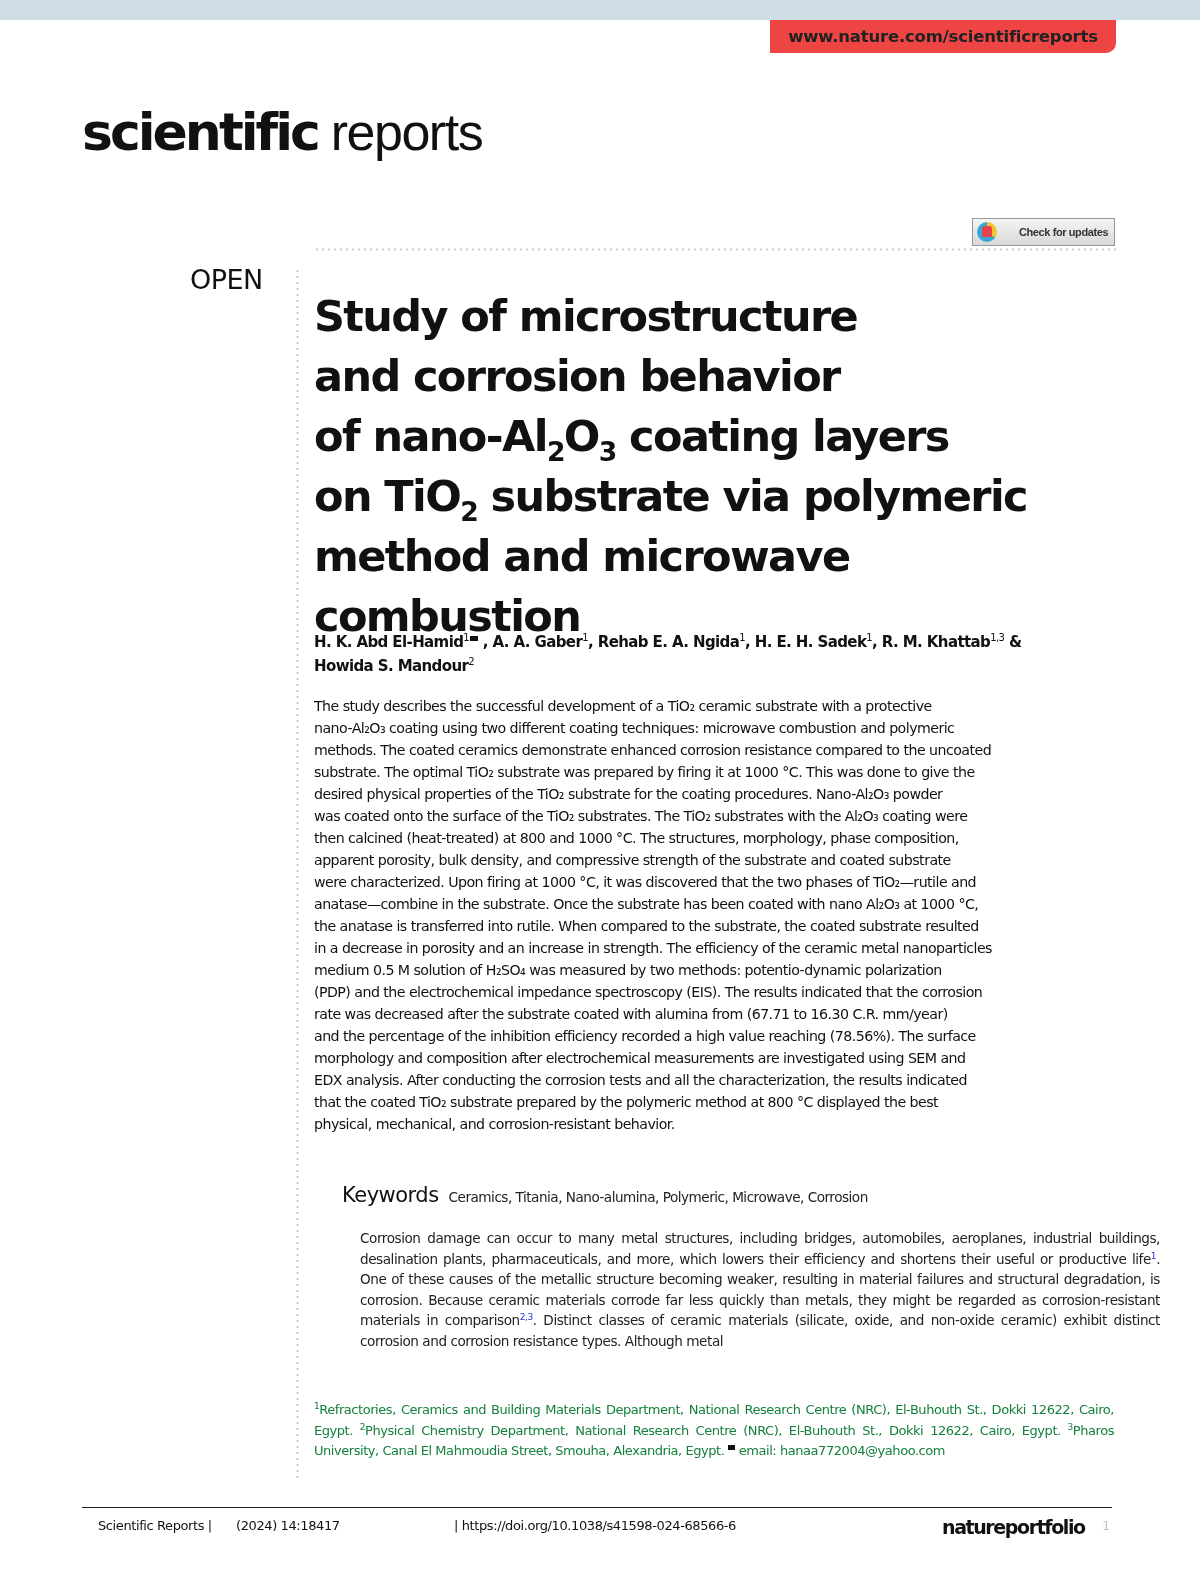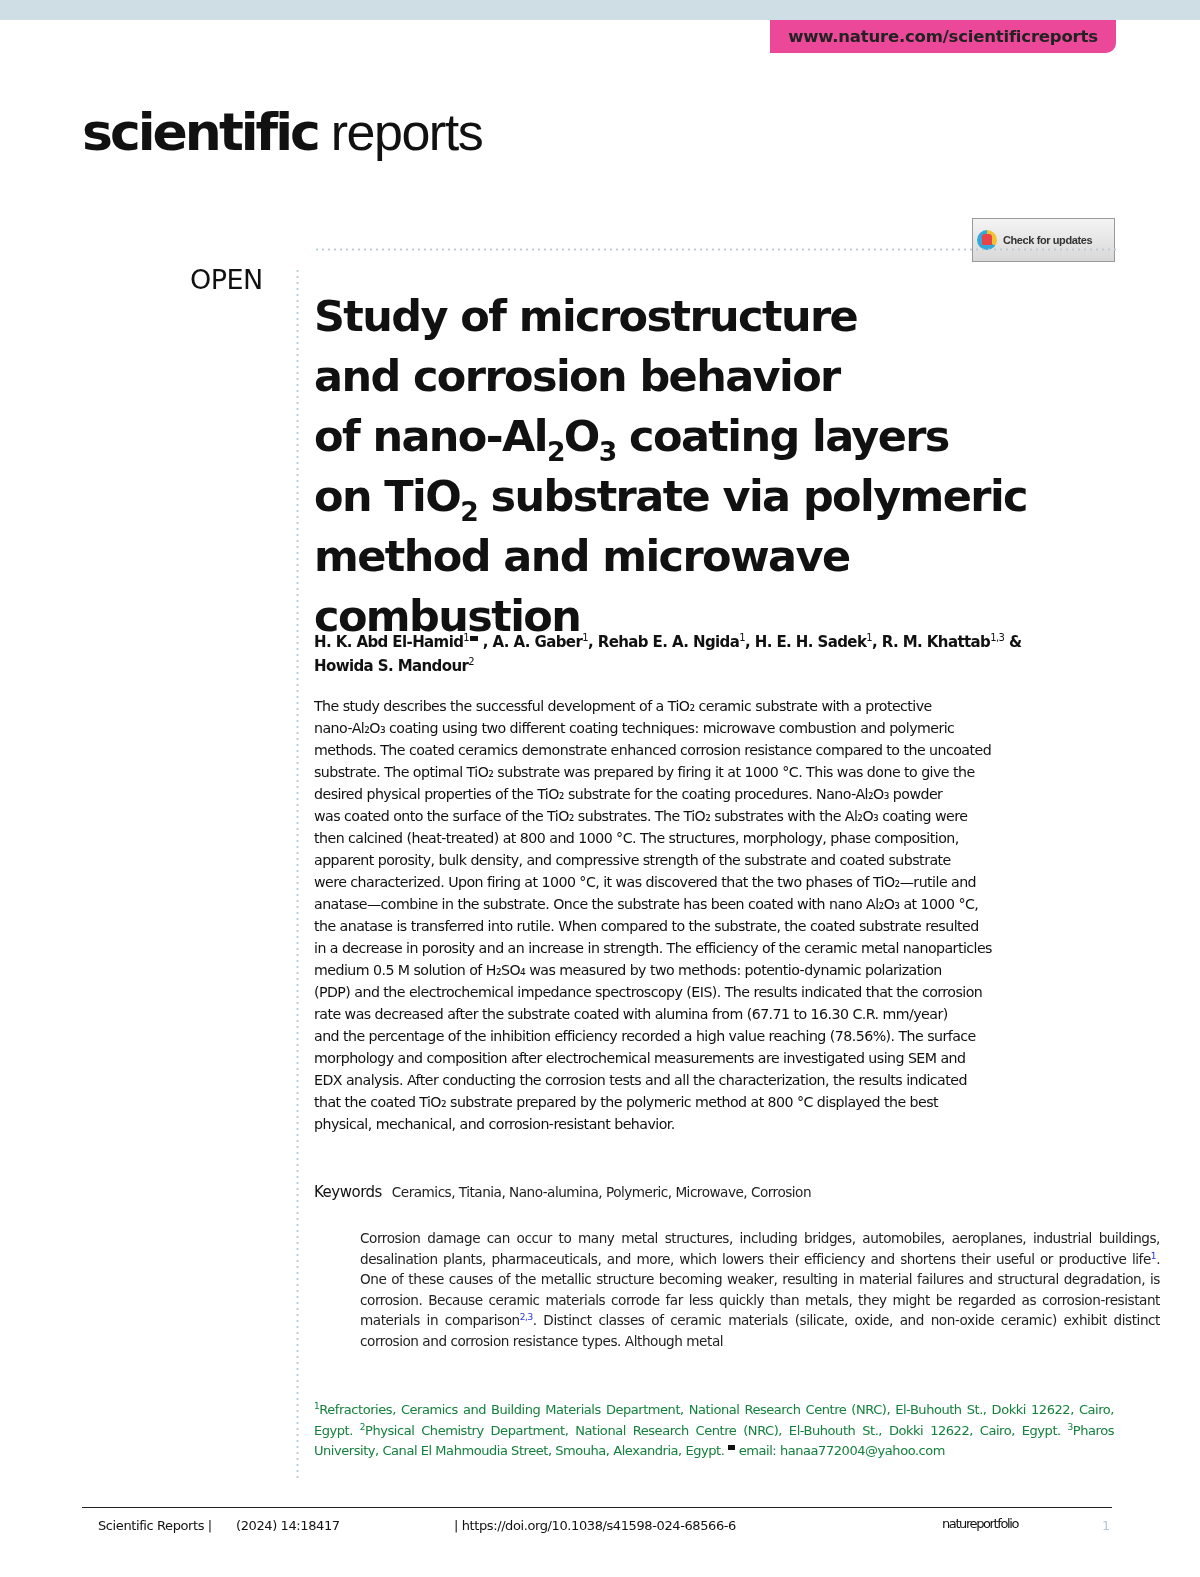--- a/index.html
+++ b/index.html
@@ -1,29 +1,29 @@
 <!DOCTYPE html>
 <html><head>
 <meta charset="utf-8">
 <style>
   * { box-sizing: border-box; margin: 0; padding: 0; }
   html, body { width: 1200px; height: 1577px; background: #ffffff; overflow: hidden; }
   body { position: relative; font-family: "Liberation Sans", sans-serif; color: #111; }
 
   .top-band { position: absolute; left: 0; top: 0; width: 1200px; height: 20px; background: #cfdde5; }
-  .url-tab { position: absolute; left: 770px; top: 20px; width: 346px; height: 33px; background: #ec4899;
+  .url-tab { position: absolute; left: 770px; top: 20px; width: 346px; height: 33px; background: #ef4444;
              border-bottom-right-radius: 10px; display: flex; align-items: center; justify-content: center; }
   .url-tab span { font-family: "DejaVu Sans", sans-serif; font-size: 16.5px; font-weight: bold; color: #222; letter-spacing: -0.2px; }
 
   .logo { position: absolute; left: 82px; top: 102px; font-size: 52px; line-height: 60px; letter-spacing: -1.5px; white-space: nowrap; }
   .logo .b { font-weight: 900; font-family: "DejaVu Sans", sans-serif; letter-spacing: -3px; }
   .logo .r { font-weight: normal; font-family: "Liberation Sans", sans-serif; }
 
-  .check-updates { position: absolute; left: 972px; top: 218px; width: 143px; height: 44px; border: 1px solid #999;
-                   background: linear-gradient(#f4f4f4,#d8d8d8); display: flex; align-items: center; padding-left: 4px; gap: 6px; cursor: pointer; }
+  .check-updates { position: absolute; left: 972px; top: 218px; width: 143px; height: 28px; border: 1px solid #999;
+                   background: linear-gradient(#f4f4f4,#d8d8d8); display: flex; align-items: center; padding-left: 4px; gap: 22px; cursor: pointer; }
   .cu-icon { width: 20px; height: 20px; border-radius: 50%; background: conic-gradient(#f2c230 0 35%, #35a8d8 35% 100%); position: relative; }
   .cu-icon::after { content: ""; position: absolute; left: 5px; top: 4px; width: 10px; height: 11px; background: #e8434a; border-radius: 3px 3px 1px 1px; }
   .check-updates span { font-size: 11px; font-weight: bold; color: #333; letter-spacing: -0.4px; }
 
   .hdots { position: absolute; left: 314px; top: 248px; width: 802px; height: 3px;
            background-image: radial-gradient(circle, #b7cbd8 1px, transparent 1.2px); background-size: 6px 3px; }
   .vdots { position: absolute; left: 296px; top: 268px; width: 3px; height: 1212px;
            background-image: radial-gradient(circle, #b7cbd8 1px, transparent 1.2px); background-size: 3px 6px; }
 
   .open-label { position: absolute; left: 190px; top: 264px; font-family: "DejaVu Sans", sans-serif; font-size: 27px; letter-spacing: -0.5px; color: #111; }
@@ -37,39 +37,39 @@
   .authors { position: absolute; left: 314px; top: 630px; width: 800px; font-family: "DejaVu Sans", sans-serif;
              font-size: 15px; font-weight: bold; line-height: 24px; letter-spacing: -0.6px; color: #111; }
   .authors sup { font-weight: normal; font-size: 10px; }
   .env-icon { display: inline-block; width: 8px; height: 5px; background: #111; vertical-align: 6px; margin-left: 1px; }
 
   .abstract { position: absolute; left: 314px; top: 695px; width: 800px; font-family: "DejaVu Sans", sans-serif;
               font-size: 14.2px; line-height: 22px; letter-spacing: -0.55px; color: #111; }
   .abstract p { text-align: justify; text-align-last: left; }
 
   .keywords { position: absolute; left: 314px; top: 1183px; width: 800px; font-family: "DejaVu Sans", sans-serif; font-size: 14px; letter-spacing: -0.5px; }
-  .keywords .kl { font-size: 15px; font-weight: normal; margin-right: 6px; letter-spacing: -0.5px; }
+  .keywords .kl { font-size: 21px; font-weight: normal; margin-right: 6px; letter-spacing: -0.5px; margin-left: 28px; }
   .keywords .kv { font-size: 13.6px; color: #222; }
 
   .intro { position: absolute; left: 314px; top: 1228px; width: 800px; font-family: "DejaVu Sans", sans-serif;
            font-size: 13.6px; line-height: 20.5px; letter-spacing: -0.45px; color: #222; text-align: justify; margin-left: 46px; }
   .ref { color: #2233dd; font-size: 9px; vertical-align: 5px; line-height: 0; cursor: pointer; }
 
   .affil { position: absolute; left: 314px; top: 1400px; width: 800px; font-family: "DejaVu Sans", sans-serif;
            font-size: 13px; line-height: 20.5px; letter-spacing: -0.45px; color: #15803d; text-align: justify; }
   .affil sup { font-size: 9px; vertical-align: 5px; }
   .env2 { display: inline-block; width: 7px; height: 5px; background: #111; vertical-align: 5px; }
 
   .footer-rule { position: absolute; left: 82px; top: 1507px; width: 1030px; height: 1px; background: #222; }
   .footer { position: absolute; left: 82px; top: 1516px; width: 1040px; height: 22px; font-family: "DejaVu Sans", sans-serif; font-size: 13px; color: #111; letter-spacing: -0.4px; }
   .footer span { position: absolute; top: 2px; white-space: nowrap; }
   .f-journal { left: 16px; }
   .f-vol { left: 154px; }
   .f-doi { left: 372px; cursor: pointer; }
-  .f-brand { left: 860px; font-weight: 400; font-size: 13px; letter-spacing: -1.4px; top: 0 !important; }
+  .f-brand { left: 860px; font-weight: 700; font-size: 19px; letter-spacing: -1.4px; top: 0 !important; }
   .f-page { left: 1020px; color: #b9c9d3; font-size: 13px; }
 </style>
 </head>
 <body>
 
 <div class="top-band"></div>
 <div class="url-tab">
   <span>www.nature.com/scientificreports</span>
 </div>
 

